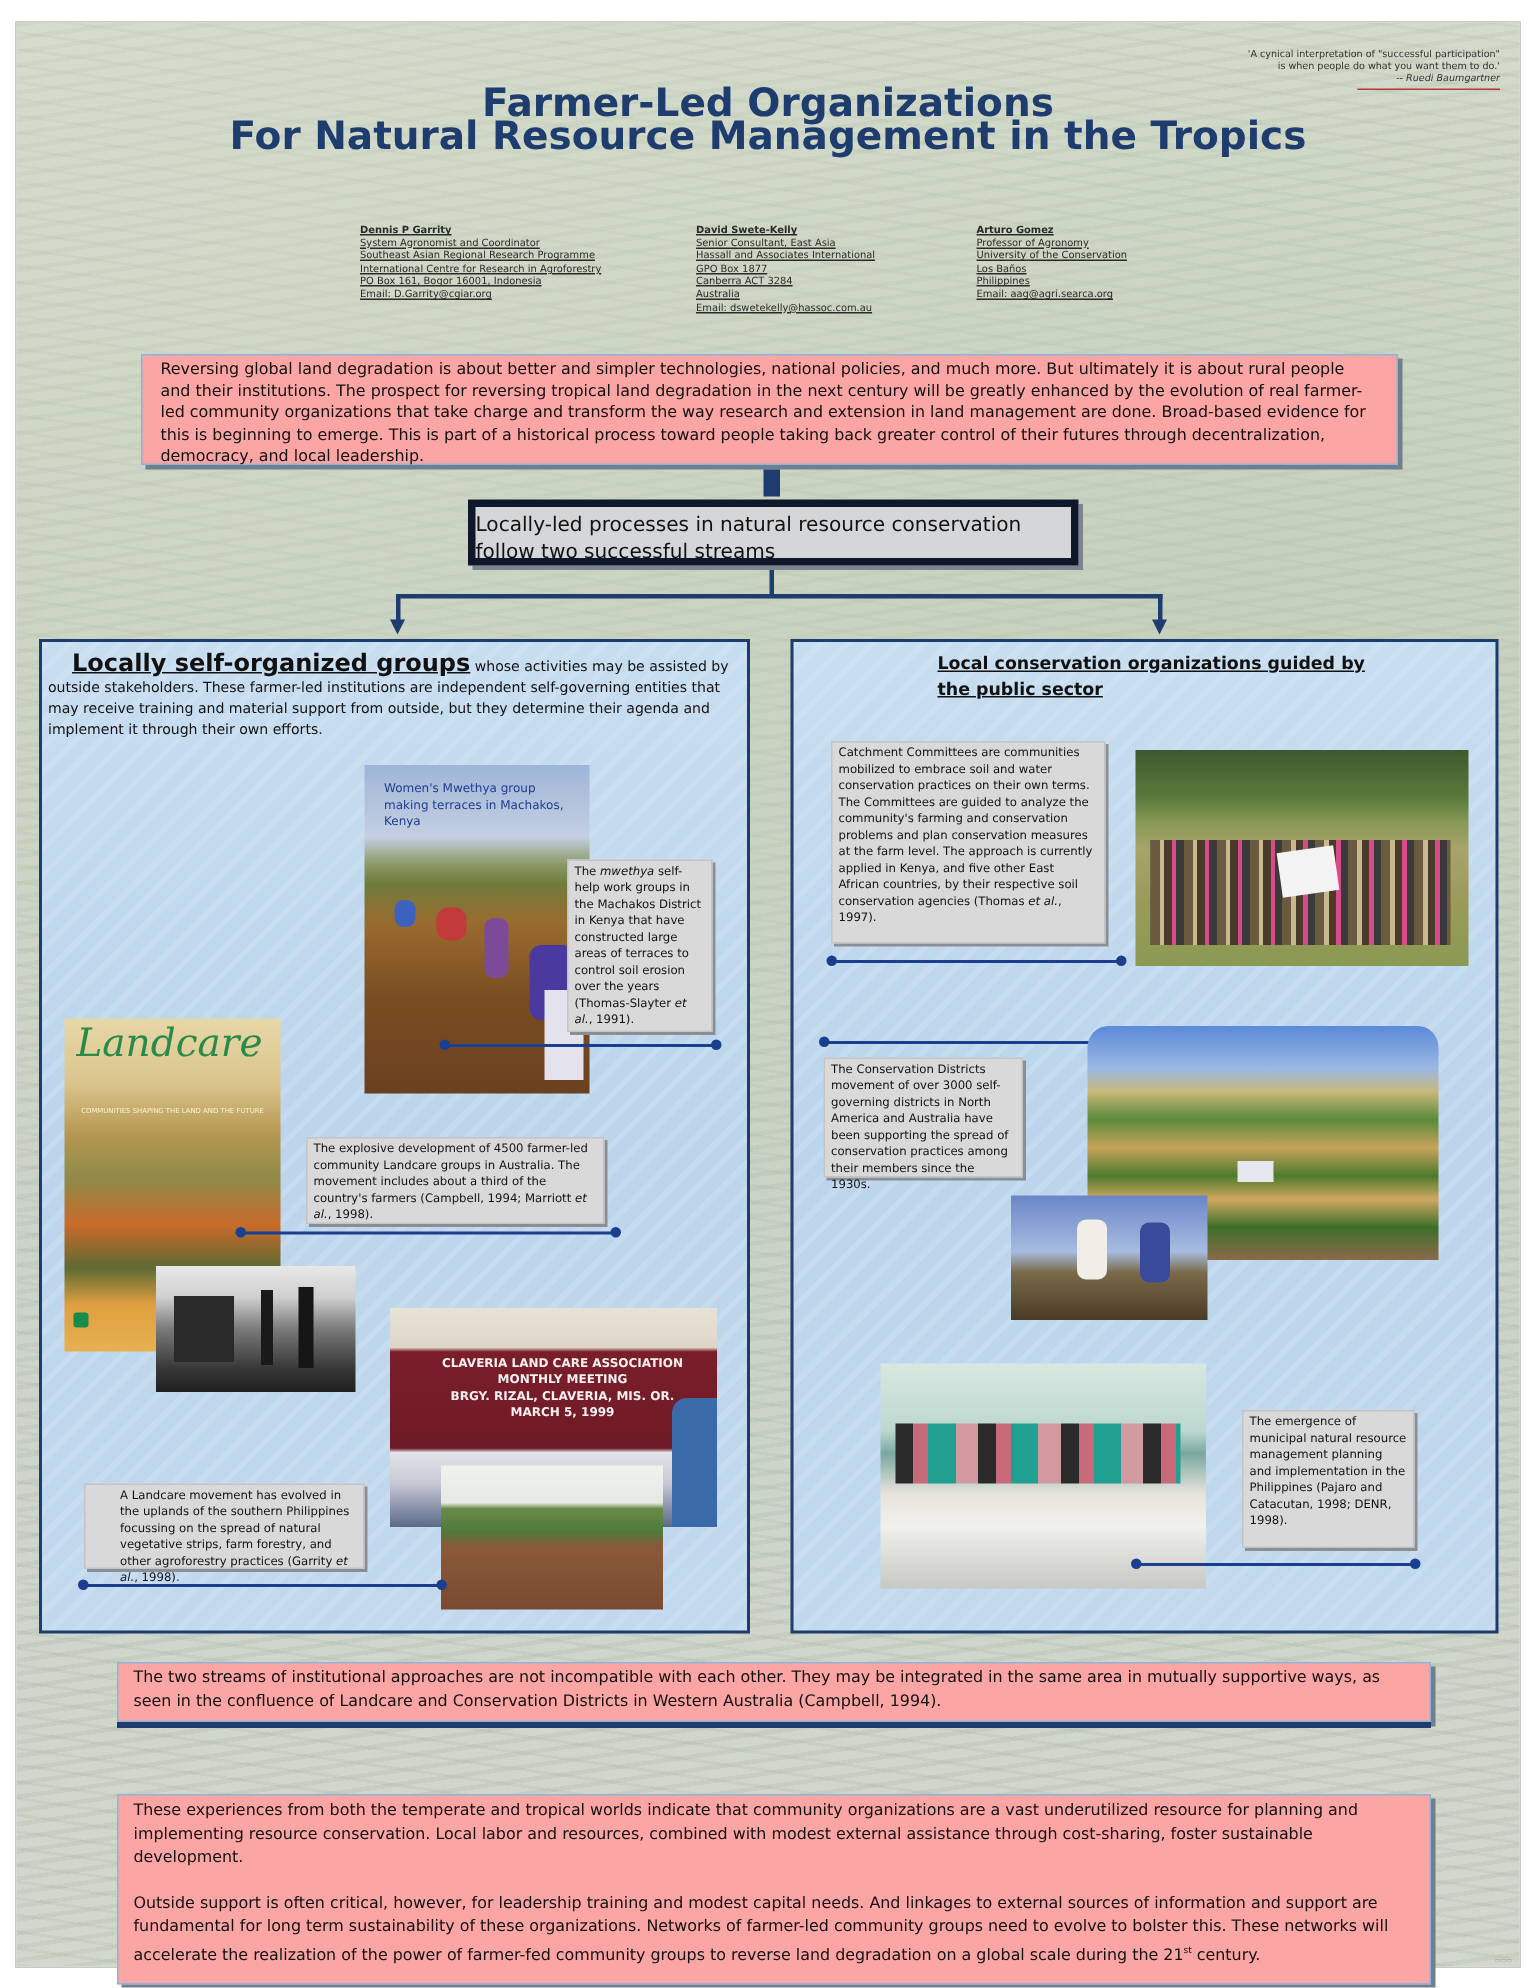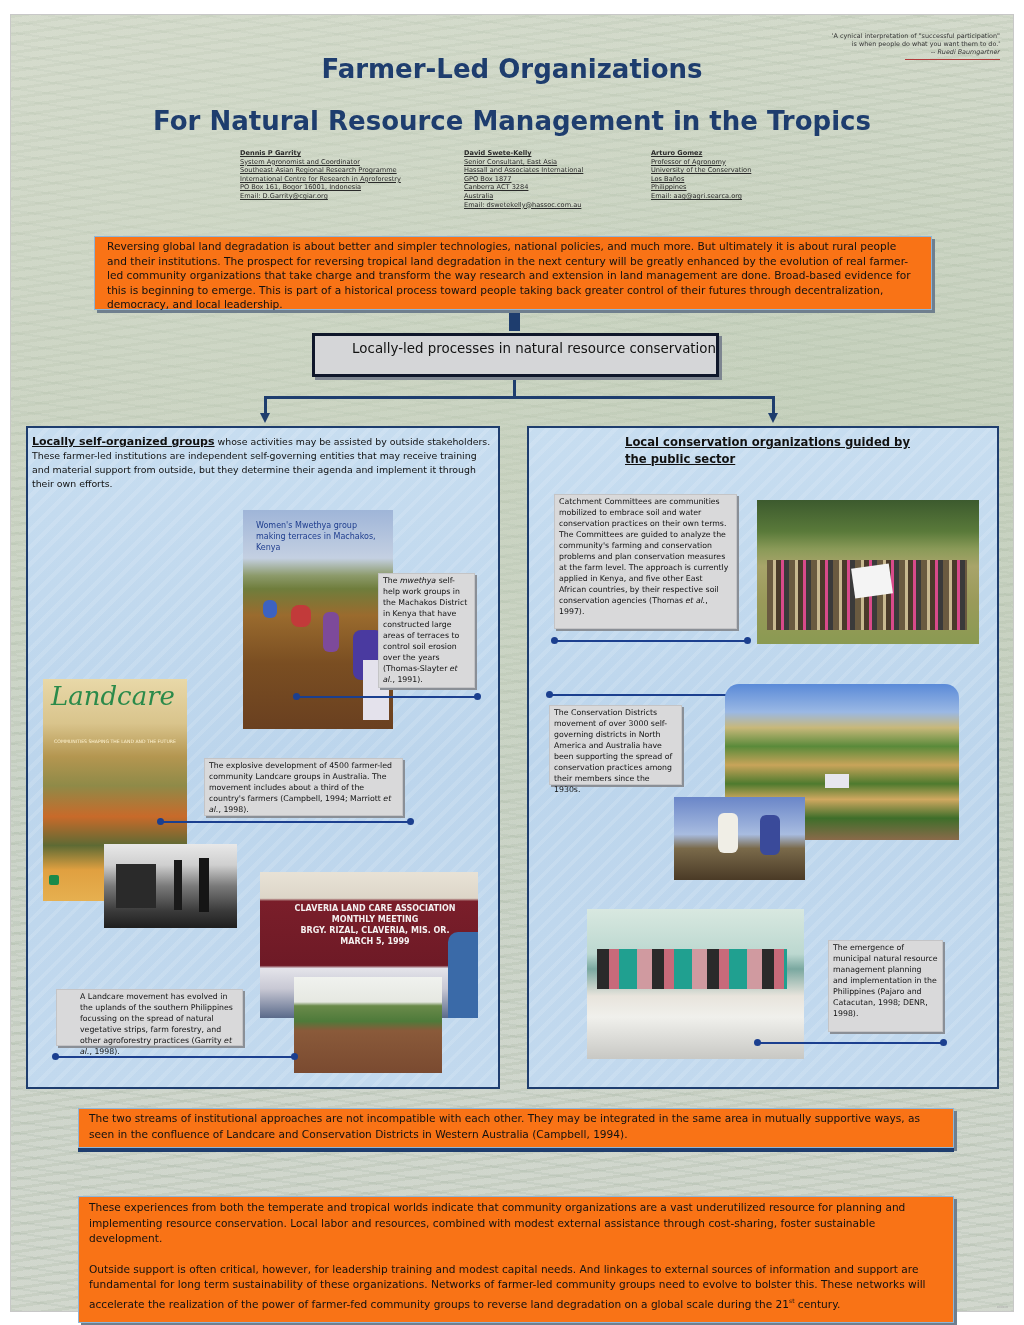--- a/index.html
+++ b/index.html
@@ -22,50 +22,50 @@
     text-align: right; font-size: 6.4px; line-height: 8px; color: #333;
   }
   .quote .attrib { font-style: italic; }
   .quote .rule { margin-top: 3px; margin-left: auto; width: 95px; border-top: 1px solid #b33a3a; }
 
   .title {
     position: absolute; left: 0; width: 1024px; text-align: center;
     color: #1e3d6e; font-weight: bold; font-family: "DejaVu Sans", sans-serif;
   }
   .title.l1 { top: 54px; font-size: 26px; }
-  .title.l2 { top: 106px; font-size: 26px; }
+  .title.l2 { top: 76px; font-size: 26px; }
 
   .author { position: absolute; top: 149px; font-size: 6.6px; line-height: 8.6px; color: #2a2a2a; text-decoration: underline; }
   .author .name { font-weight: bold; }
 
   .box-blue {
-    position: absolute; background: #f97316; border: 1px solid #8db5d9;
+    position: absolute; background: #fca5a5; border: 1px solid #8db5d9;
     box-shadow: 3px 3px 0 #6f7f8e; color: #111; font-family: "DejaVu Sans", sans-serif;
   }
   .intro { left: 94px; top: 236px; width: 838px; height: 74px; padding: 2px 12px; font-size: 10.6px; line-height: 14.6px; }
 
   .connector-v { position: absolute; background: #1e3d6e; }
   .stream-box {
     position: absolute; left: 312px; top: 333px; width: 407px; height: 44px;
-    background: #d5d6d8; box-shadow: 3px 3px 0 #7d8590; border: 3px solid #0f172a;
-    text-align: right; font-size: 13.4px; line-height: 18px; color: #111; padding-top: 4px;
+    background: #d5d6d8; box-shadow: 3px 3px 0 #7d8590; border: 5px solid #0f172a;
+    text-align: left; font-size: 13.4px; line-height: 18px; color: #111; padding-top: 4px;
   }
   .arrowhead { position: absolute; width: 0; height: 0; border-left: 5px solid transparent; border-right: 5px solid transparent; border-top: 10px solid #1e3d6e; }
 
   .panel {
     position: absolute; top: 426px; height: 663px; border: 2px solid #1e3d6e;
     background:
       repeating-linear-gradient(135deg, rgba(255,255,255,0.12) 0 4px, rgba(255,255,255,0) 4px 12px),
       linear-gradient(180deg, #c7ddf0 0%, #bcd5ec 50%, #c2d9ee 100%);
   }
   .panel.left { left: 26px; width: 474px; }
   .panel.right { left: 527px; width: 472px; }
 
   .panel-intro { position: absolute; left: 4px; top: 7px; width: 462px; font-size: 9.4px; line-height: 14px; color: #111; }
-  .panel-intro .lead { font-weight: bold; font-size: 11px; text-decoration: underline; }
+  .panel-intro .lead { font-weight: bold; font-size: 16px; text-decoration: underline; margin-left: 16px; }
   .panel-title { position: absolute; left: 96px; top: 6px; width: 290px; font-size: 11.6px; line-height: 16.5px; font-weight: bold; text-decoration: underline; color: #111; }
 
   .caption {
     position: absolute; background: #d9d9da; border: 1px solid #c4c4c6;
     box-shadow: 2px 2px 0 #8a8f96; font-size: 7.8px; line-height: 11px; color: #111;
     padding: 1px 4px;
   }
   .caption i { font-style: italic; }
 
   .photo { position: absolute; overflow: hidden; }
@@ -125,20 +125,21 @@
   <div>Los Baños</div>
   <div>Philippines</div>
   <div>Email: aag@agri.searca.org</div>
 </div>
 
 <div class="box-blue intro">Reversing global land degradation is about better and simpler technologies, national policies, and much more.  But ultimately it is about rural people and their institutions.  The prospect for reversing tropical land degradation in the next century will be greatly enhanced by the evolution of real farmer-led community organizations that take charge and transform the way research and extension in land management are done.  Broad-based evidence for this is beginning to emerge.  This is part of a historical process toward people taking back greater control of their futures through decentralization, democracy, and local leadership.</div>
 
 <div class="connector-v" style="left:509px; top:313px; width:11px; height:18px;"></div>
 <div class="stream-box">
   <div>Locally-led processes in natural resource conservation</div>
+  <div>follow two successful streams</div>
 </div>
 <div class="connector-v" style="left:513px; top:380px; width:3px; height:18px;"></div>
 <div class="connector-v" style="left:264px; top:396px; width:511px; height:3px;"></div>
 <div class="connector-v" style="left:264px; top:396px; width:3px; height:18px;"></div>
 <div class="connector-v" style="left:772px; top:396px; width:3px; height:18px;"></div>
 <div class="arrowhead" style="left:260px; top:413px;"></div>
 <div class="arrowhead" style="left:768px; top:413px;"></div>
 
 <div class="panel left">
   <div class="panel-intro">

